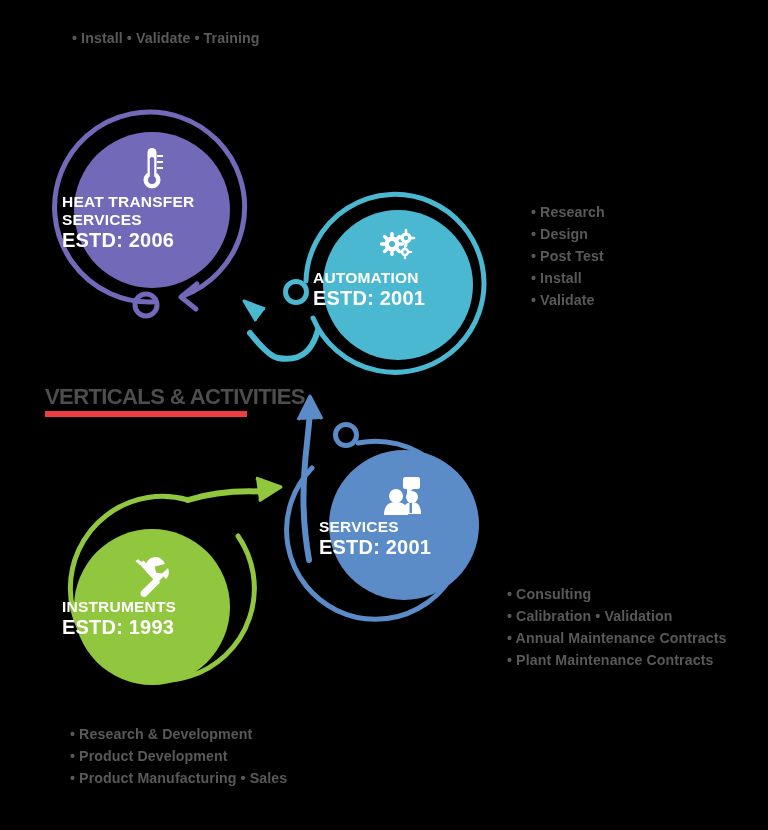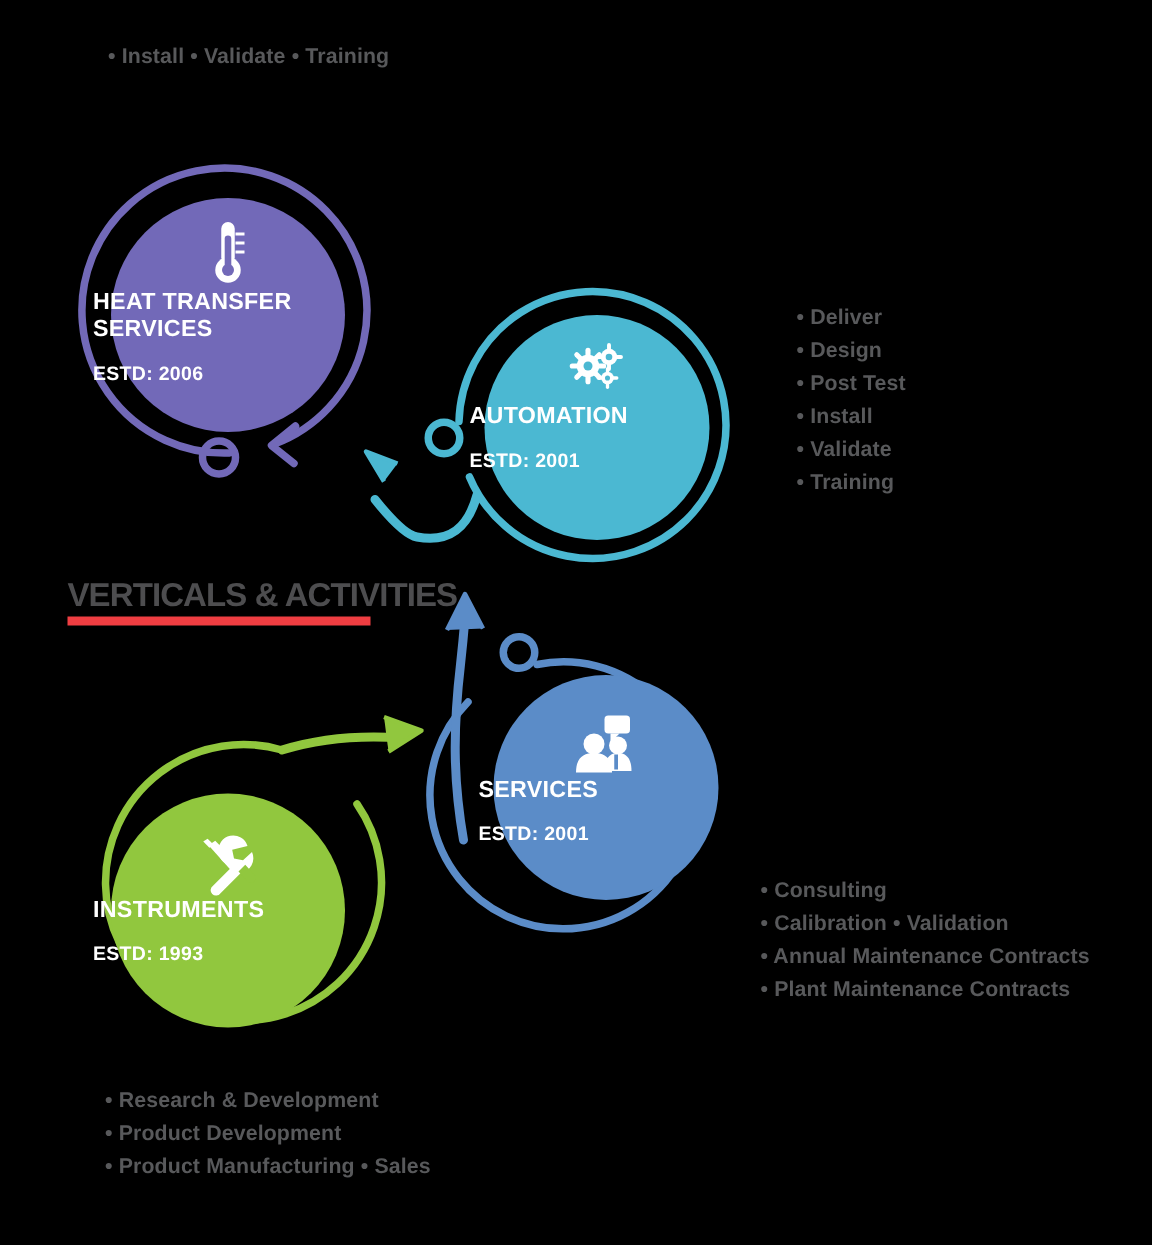--- a/index.html
+++ b/index.html
@@ -35,23 +35,22 @@
     line-height: 1.16;
     letter-spacing: 0.2px;
     pointer-events: none;
     user-select: none;
   }
   .node-title {
     font-size: 15.5px;
     display: block;
   }
   .node-estd {
-    font-size: 13px;
+    font-size: 20px;
     display: block;
-    margin-top: 12px;
   }
   .txt-block {
     position: absolute;
     color: #58595b;
     font-size: 14.2px;
     font-weight: bold;
     line-height: 1.55;
     letter-spacing: 0.1px;
     white-space: nowrap;
   }
@@ -212,26 +211,25 @@
   <div class="node-label" style="left:62px; top:598px; width:180px;">
     <span class="node-title">INSTRUMENTS</span>
     <span class="node-estd">ESTD: 1993</span>
   </div>
 
   <div class="txt-block" style="left:72px; top:27px;">
     <span class="txt-line">• Install • Validate • Training</span>
   </div>
 
   <div class="txt-block" style="left:531px; top:201px;">
-    <span class="txt-line">• Deliver</span>
+    <span class="txt-line">• Research</span>
     <span class="txt-line">• Design</span>
     <span class="txt-line">• Post Test</span>
     <span class="txt-line">• Install</span>
     <span class="txt-line">• Validate</span>
-    <span class="txt-line">• Training</span>
   </div>
 
   <div class="txt-block" style="left:507px; top:583px;">
     <span class="txt-line">• Consulting</span>
     <span class="txt-line">• Calibration • Validation</span>
     <span class="txt-line">• Annual Maintenance Contracts</span>
     <span class="txt-line">• Plant Maintenance Contracts</span>
   </div>
 
   <div class="txt-block" style="left:70px; top:723px;">

